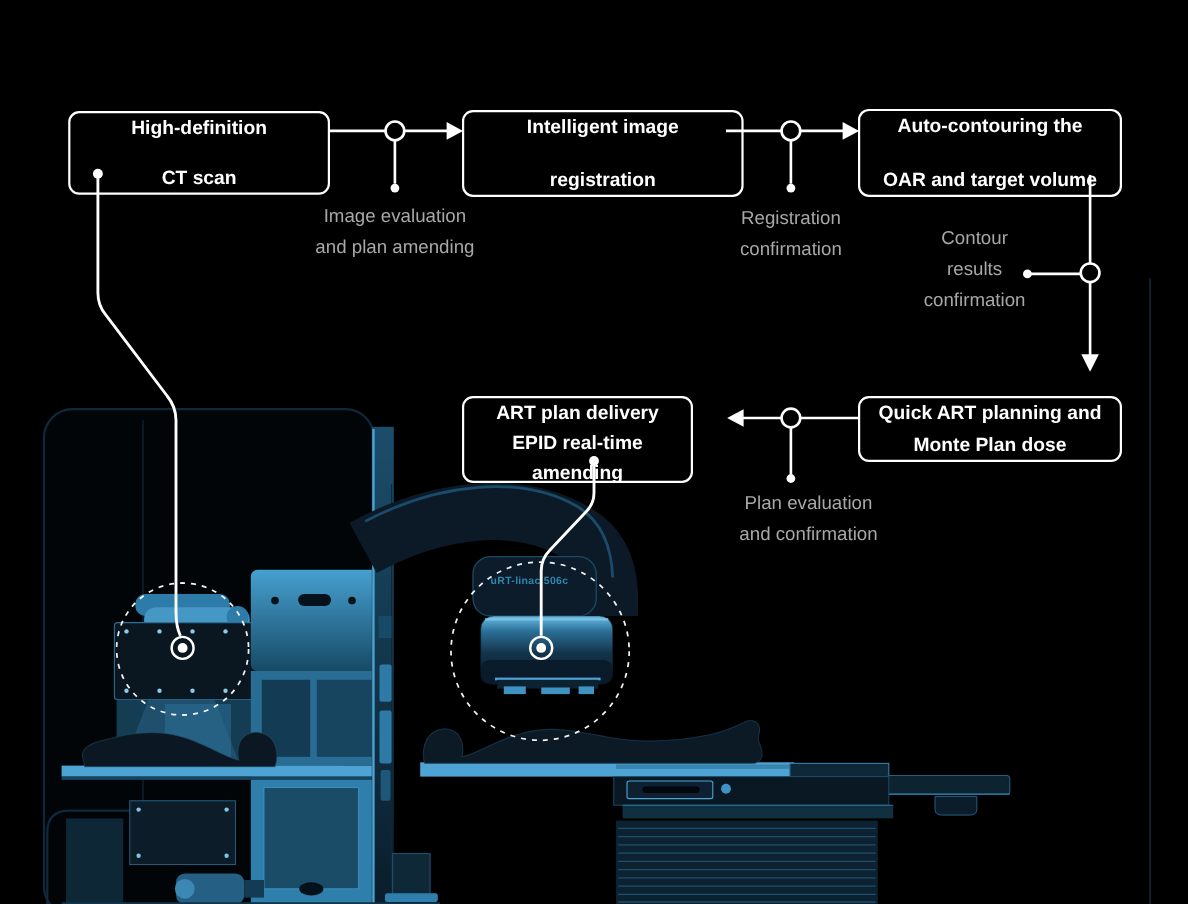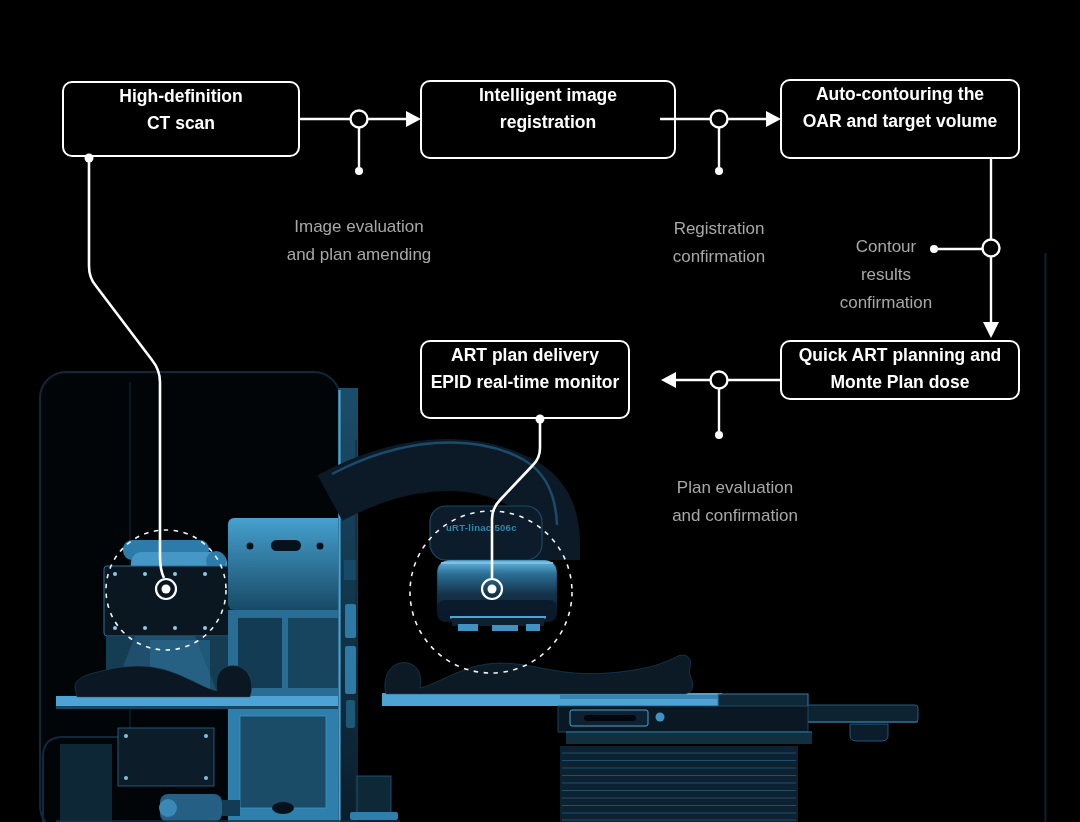--- a/index.html
+++ b/index.html
@@ -6,26 +6,26 @@
   #stage{
     position:relative;width:1080px;height:822px;background:#000;overflow:hidden;
     font-family:"Liberation Sans","DejaVu Sans",sans-serif;
   }
   #machine-svg,#connector-svg{position:absolute;left:0;top:0;width:1080px;height:822px;}
   #machine-svg{z-index:0;}
   #connector-svg{z-index:3;pointer-events:none;}
   .box{
     position:absolute;z-index:2;background:#000;border:2px solid #fff;border-radius:10px;
     color:#fff;font-weight:700;font-size:17.5px;line-height:27px;
-    display:flex;flex-direction:column;justify-content:flex-start;align-items:center;
-    text-align:center;box-sizing:border-box;
+    display:flex;flex-direction:column;justify-content:space-between;align-items:center;
+    text-align:center;box-sizing:border-box;margin-top:20px;
   }
   .steplabel{
     position:absolute;z-index:2;color:#a8a8a8;font-size:17px;font-weight:400;
-    line-height:28px;text-align:center;margin-top:30px;
+    line-height:28px;text-align:center;
   }
 </style>
 </head>
 <body>
 
 <div id="stage">
 
   <svg id="machine-svg" viewBox="0 0 1080 822">
     <defs>
       <linearGradient id="gBlock" x1="0" y1="0" x2="0" y2="1">
@@ -184,21 +184,21 @@
   <div class="box" style="left:780px;top:79px;width:240px;height:80px">
     <div>Auto-contouring the</div>
     <div>OAR and target volume</div>
   </div>
   <div class="box" style="left:780px;top:340px;width:240px;height:60px">
     <div>Quick ART planning and</div>
     <div>Monte Plan dose</div>
   </div>
   <div class="box" style="left:420px;top:340px;width:210px;height:79px">
     <div>ART plan delivery</div>
-    <div>EPID real-time monitor</div>
+    <div>EPID real-time amending</div>
   </div>
 
   <div class="steplabel" style="left:239px;top:183px;width:240px">
     <div>Image evaluation</div>
     <div>and plan amending</div>
   </div>
   <div class="steplabel" style="left:599px;top:185px;width:240px">
     <div>Registration</div>
     <div>confirmation</div>
   </div>

